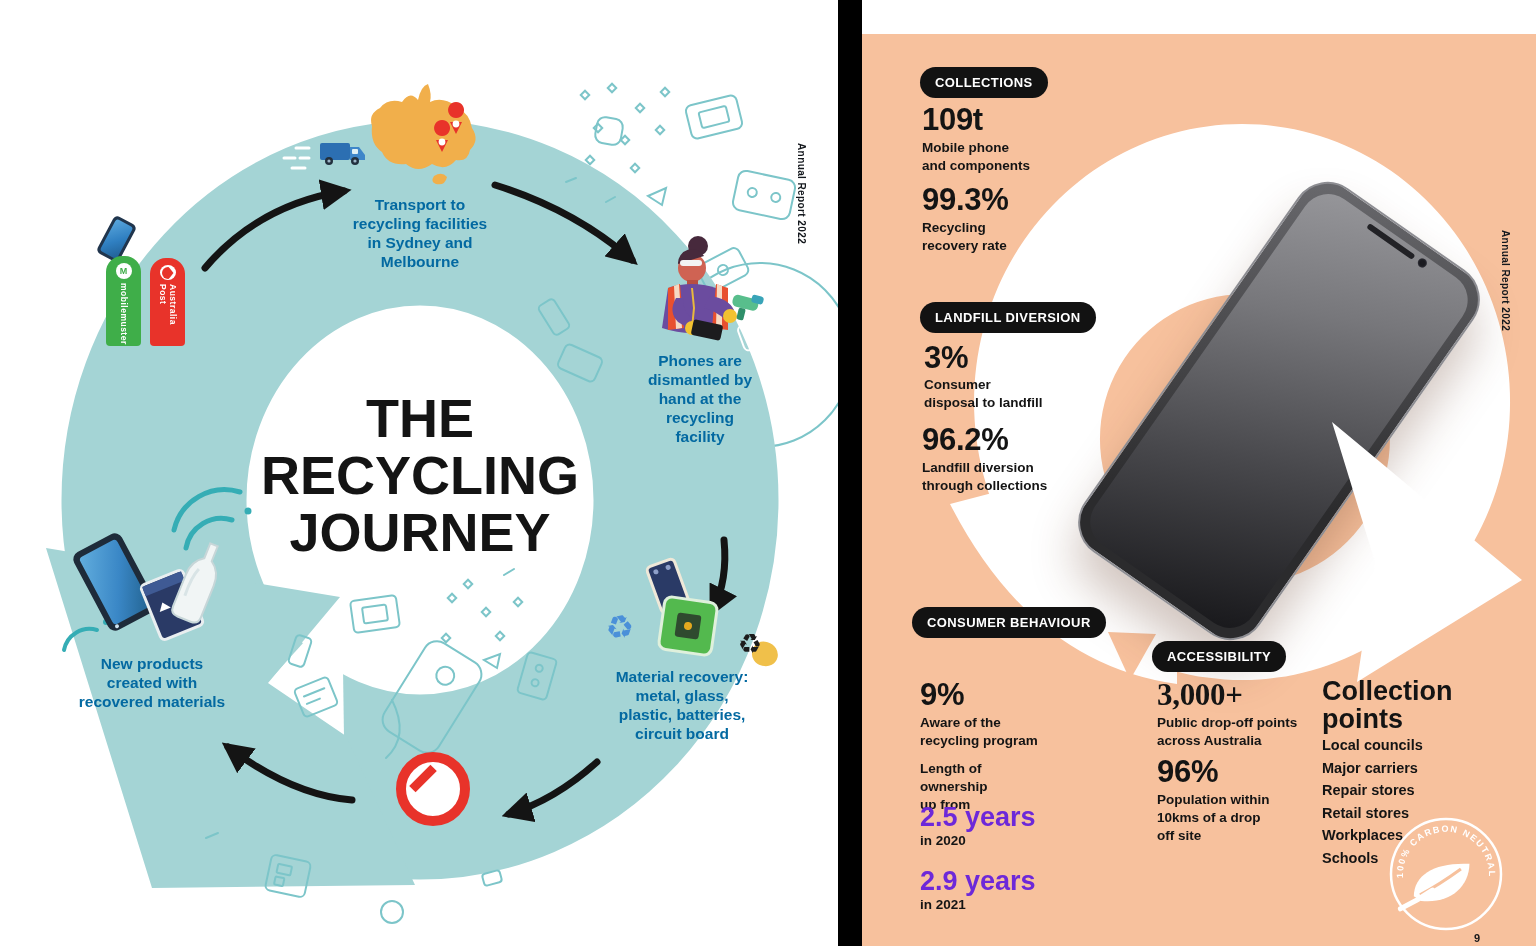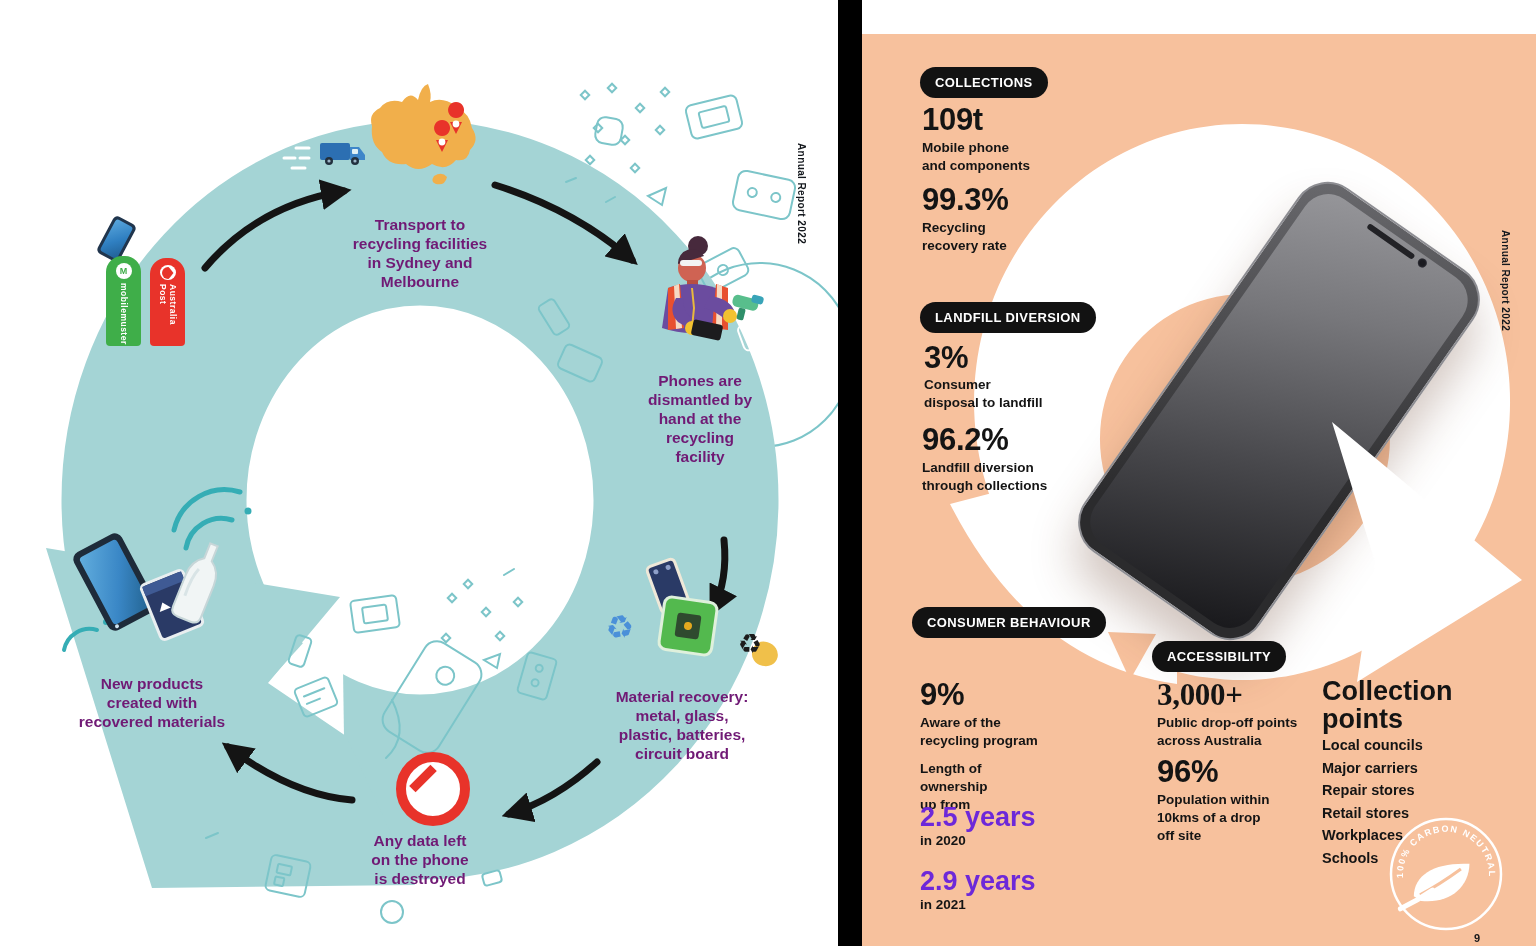--- a/index.html
+++ b/index.html
@@ -3,21 +3,21 @@
 <meta charset="utf-8">
 <style>
   html,body{margin:0;padding:0;background:#fff;}
   .spread{position:relative;width:1536px;height:946px;overflow:hidden;
     font-family:"Liberation Sans",sans-serif;color:#17181a;}
   .abs{position:absolute;}
   .prel{white-space:pre-line;}
   
   .page-left{left:0;top:0;width:838px;height:946px;background:#ffffff;}
   .gutter{left:838px;top:0;width:24px;height:946px;background:#000;}
-  .step-label{font-weight:800;font-size:15.5px;line-height:1.22;text-align:center;color:#701a75;margin-top:20px;}
+  .step-label{font-weight:800;font-size:15.5px;line-height:1.22;text-align:center;color:#0369a1;}
   .big-title{font-weight:900;font-size:54px;line-height:1.06;text-align:center;
     letter-spacing:0px;color:#141414;}
   .vlabel{writing-mode:vertical-rl;font-size:10px;font-weight:700;color:#14181d;letter-spacing:.4px;}
   .bin{border-radius:16px 16px 4px 4px;display:flex;flex-direction:column;align-items:center;}
   .bin .logo-dot{width:16px;height:16px;border-radius:50%;background:#fff;margin-top:7px;
     display:flex;align-items:center;justify-content:center;font-size:9px;font-weight:900;}
   .bin .bin-text{writing-mode:vertical-rl;color:#fff;font-size:8.5px;font-weight:700;
     letter-spacing:.5px;margin-top:4px;}
   .no-sign{width:54px;height:54px;border:10px solid #e8332a;border-radius:50%;background:#fff;}
   .no-sign .bar{position:absolute;left:2px;top:12px;width:30px;height:9px;background:#e8332a;
@@ -265,27 +265,27 @@
 Melbourne</div>
     <div class="abs step-label prel" style="left:620px;top:352px;width:160px;">Phones are
 dismantled by
 hand at the
 recycling
 facility</div>
     <div class="abs step-label prel" style="left:592px;top:668px;width:180px;">Material recovery:
 metal, glass,
 plastic, batteries,
 circuit board</div>
-    <div class="abs step-label prel" style="left:330px;top:812px;width:180px;">Any data left
-on the phone
-is destroyed</div>
     <div class="abs step-label prel" style="left:52px;top:655px;width:200px;">New products
 created with
 recovered materials</div>
 
+    <div class="abs big-title prel" style="left:170px;top:390px;width:500px;">THE
+RECYCLING
+JOURNEY</div>
 
     <div class="abs vlabel" style="left:796px;top:143px;">Annual Report 2022</div>
   </div>
 
   <div class="abs gutter"></div>
 
   <div class="abs page-right">
 
     <svg class="abs" style="left:0;top:0;" width="674" height="946" viewBox="0 0 674 946">
       <path fill="#ffffff" fill-rule="evenodd" d="M380,90 a268,278 0 1 0 0.1,0 Z M383,260 a145,145 0 1 1 -0.1,0 Z"></path>

